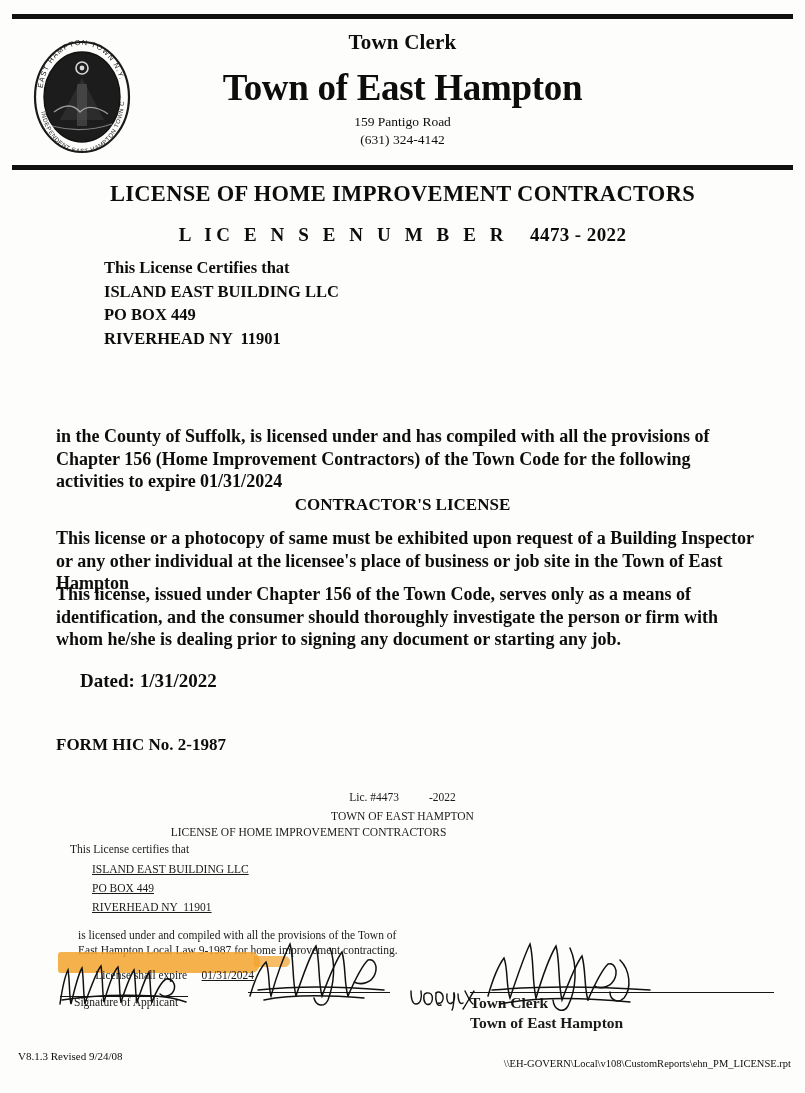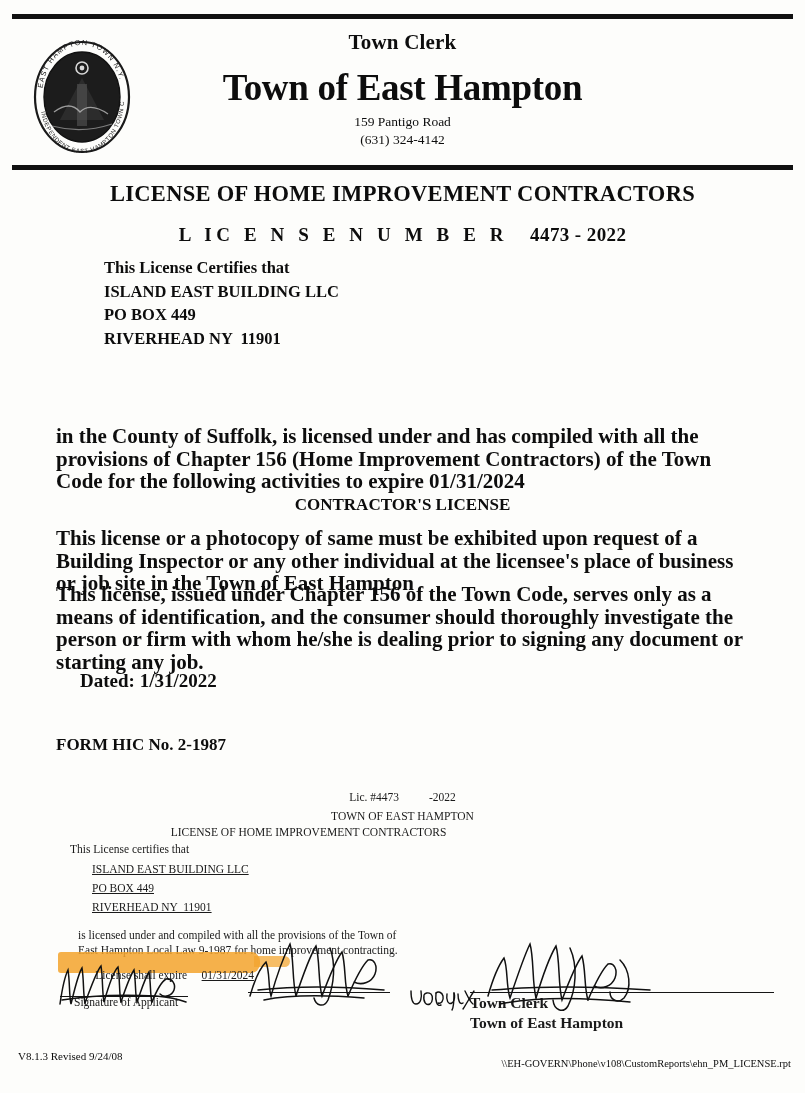--- a/index.html
+++ b/index.html
@@ -95,21 +95,21 @@
     font-weight: bold;
     line-height: 23.5px;
   }
   .certifies div { white-space: pre; }
 
   
   .body-block {
     position: absolute;
     left: 56px;
     width: 700px;
-    font-size: 21px;
+    font-size: 18px;
     font-weight: bold;
     line-height: 22.5px;
   }
   .p-county  { top: 425px; }
   .p-contr   { top: 494px; left: 0; width: 805px; text-align: center; font-size: 17px; }
   .p-exhibit { top: 527px; }
   .p-identif { top: 583px; }
   .p-dated   { top: 670px; font-size: 19px; margin-left: 24px; }
   .p-form    { top: 734px; font-size: 17px; }
 
@@ -400,15 +400,15 @@
           <path d="M12 50 Q80 44 170 50"></path>
           <path d="M20 64 C50 58 90 56 150 62"></path>
           <path d="M90 8 C98 26 96 50 88 66 C83 74 74 70 73 60"></path>
           <path d="M140 20 C150 30 152 48 144 58 C138 64 130 60 130 52"></path>
         </g>
       </svg>
     </div>
   </div>
 
   <div class="footer-left">V8.1.3 Revised 9/24/08</div>
-  <div class="footer-right">\\EH-GOVERN\Phone\v108\CustomReports\ehn_PM_LICENSE.rpt</div>
+  <div class="footer-right">\\EH-GOVERN\Local\v108\CustomReports\ehn_PM_LICENSE.rpt</div>
 
 </div>
 
 </body></html>

